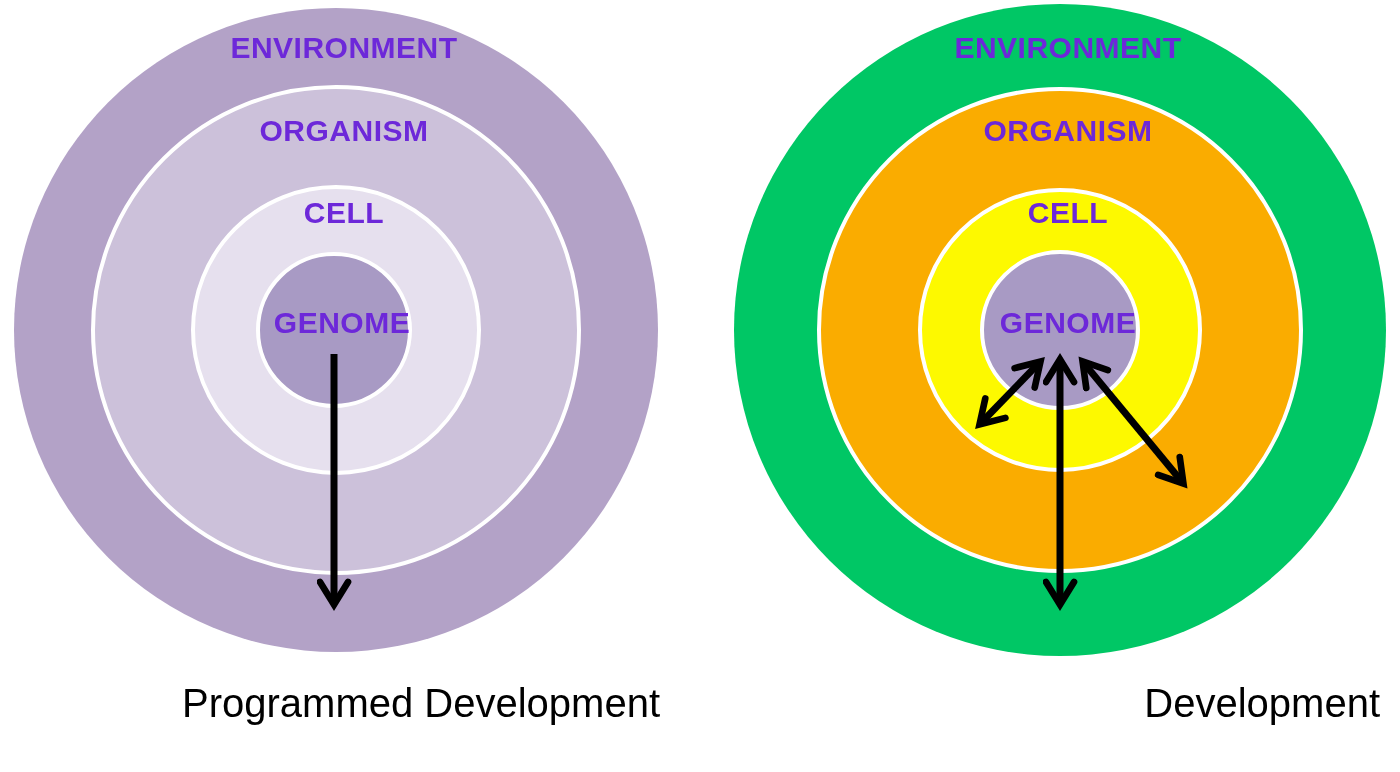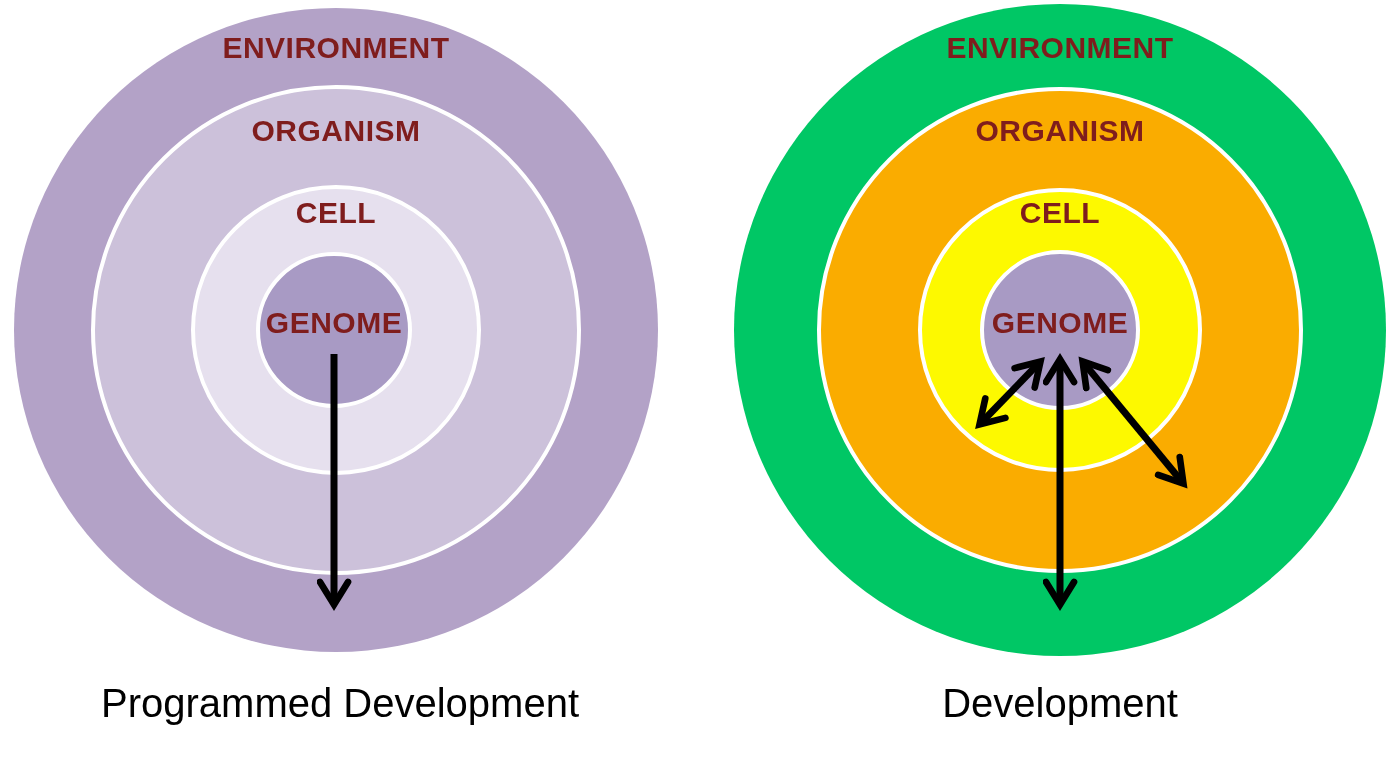--- a/index.html
+++ b/index.html
@@ -16,27 +16,28 @@
     border-radius: 50%;
     box-sizing: border-box;
   }
   .inner { border: 4px solid #ffffff; }
   .ring-label {
     position: absolute;
     transform: translateX(-50%);
     font-weight: bold;
     font-size: 30px;
     letter-spacing: 0.5px;
-    color: #7f1d1d;
+    color: #6d28d9;
     white-space: nowrap;
+    margin-left: 8px;
   }
   .caption {
     position: absolute;
     width: 640px;
-    text-align: center;
+    text-align: right;
     font-size: 40px;
     color: #000000;
     line-height: 48px;
   }
   .arrows-overlay {
     position: absolute; inset: 0;
     pointer-events: none;
   }
 </style>
 </head>

